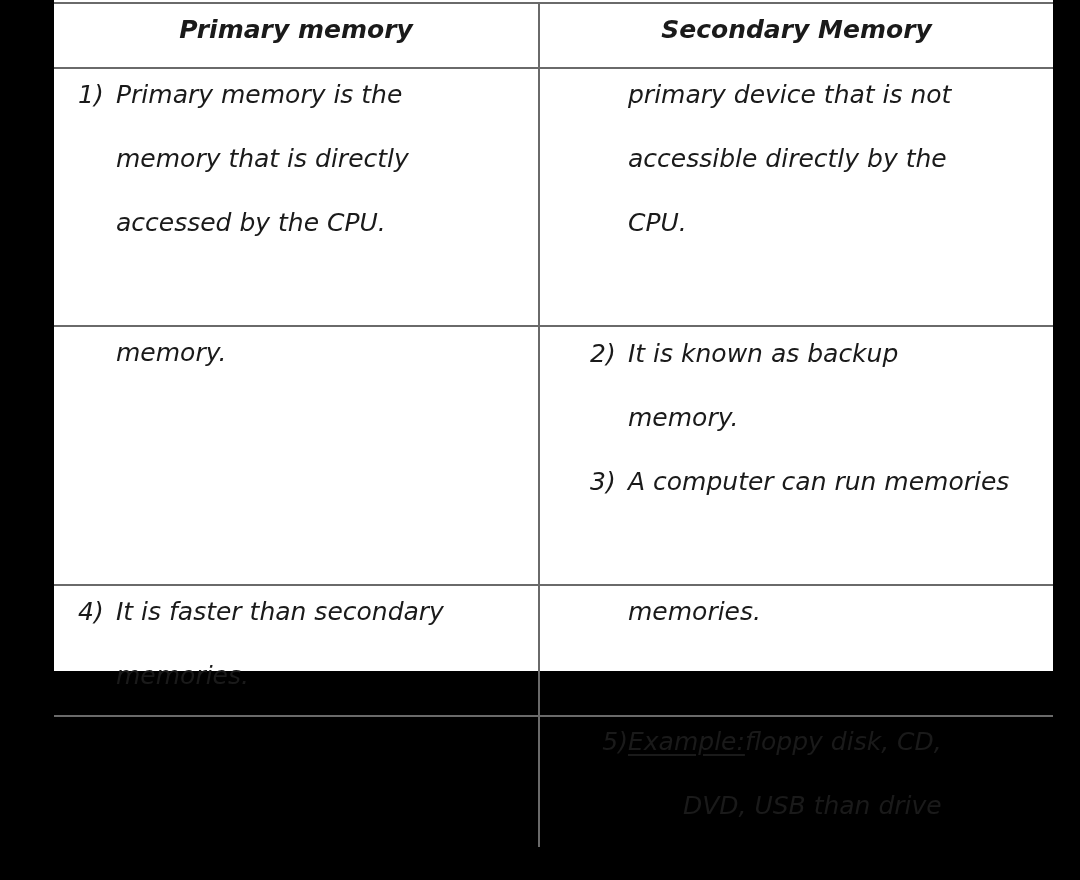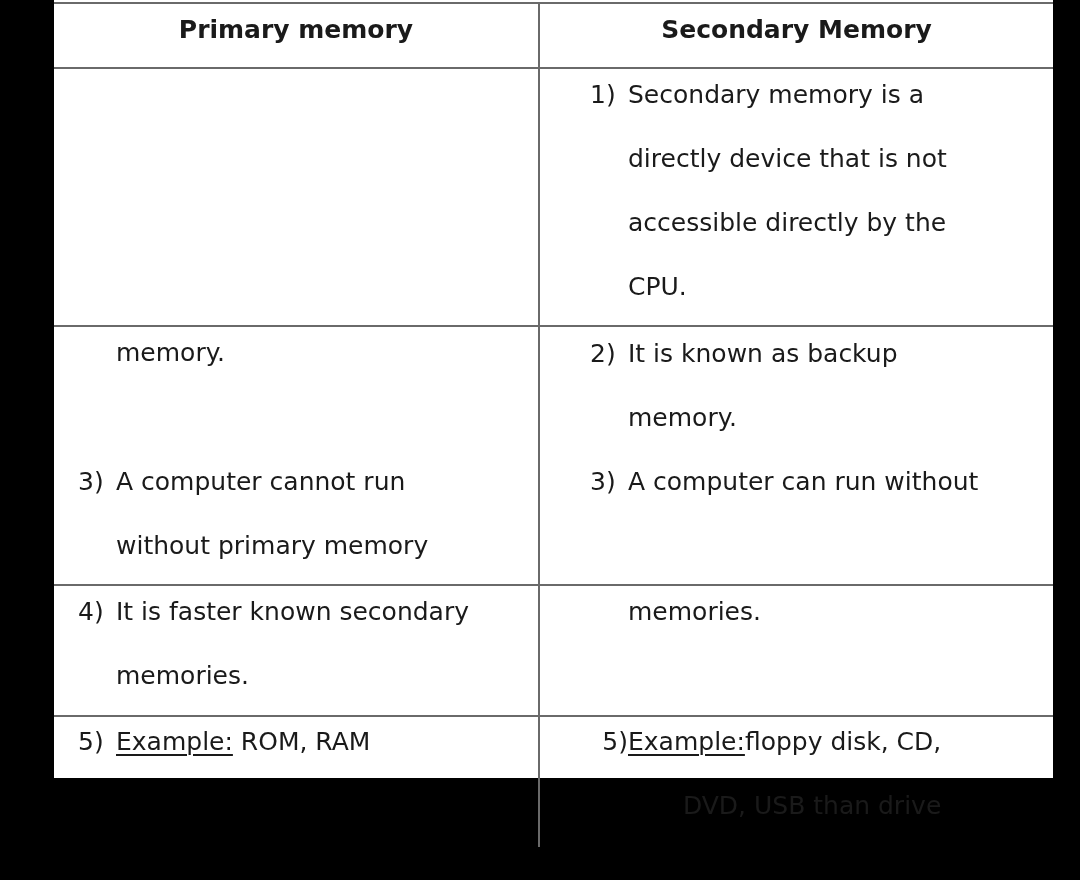--- a/index.html
+++ b/index.html
@@ -1,18 +1,18 @@
 <!DOCTYPE html>
 <html><head>
 <meta charset="utf-8">
 <style>
   html, body { margin:0; padding:0; }
   body { width:1080px; height:880px; background:#000; position:relative; overflow:hidden;
          font-family:"DejaVu Sans", sans-serif; color:#1a1a1a; }
-  .sheet { position:absolute; left:54px; top:0; width:999px; height:778px; background:#fff; }
+  .sheet { position:absolute; left:54px; top:0; width:999px; height:671px; background:#fff;font-style:italic; }
   .hline { position:absolute; left:0; width:999px; height:2px; background:#6a6a6a; }
   .vline { position:absolute; left:484px; top:2px; width:2px; height:845px; background:#6a6a6a; }
   .cell { position:absolute; font-size:25px; line-height:64px; }
   .hdr { font-weight:bold; text-align:center; line-height:60px; top:0; font-size:25px; }
   .num { display:inline-block; width:38px; }
   .line { white-space:nowrap; }
   .indent { padding-left:38px; }
   .tight { line-height:46px; }
   u { text-decoration-thickness:2px; text-underline-offset:4px; }
 </style>
@@ -23,50 +23,47 @@
   <div class="hline" style="top:2px"></div>
   <div class="hline" style="top:67px"></div>
   <div class="hline" style="top:325px"></div>
   <div class="hline" style="top:584px"></div>
   <div class="hline" style="top:715px"></div>
   <div class="vline"></div>
 
   <div class="cell hdr" style="left:0;width:484px;">Primary memory</div>
   <div class="cell hdr" style="left:486px;width:513px;">Secondary Memory</div>
 
+  <div class="cell" style="left:24px;top:63px;">
+    <div class="line"><span class="num">1)</span><span>Primary memory is the</span></div>
+    <div class="line indent">memory that is directly</div>
+    <div class="line indent">accessed by the CPU.</div>
+  </div>
   <div class="cell" style="left:536px;top:63px;">
-    <div class="line"><span class="num">1)</span><span>Secondary memory is a</span></div>
-    <div class="line indent">directly device that is not</div>
+    <div class="line indent">primary device that is not</div>
     <div class="line indent">accessible directly by the</div>
     <div class="line indent">CPU.</div>
   </div>
 
   <div class="cell" style="left:24px;top:330px;">
     <div class="line tight indent">memory.</div>
   </div>
-  <div class="cell" style="left:24px;top:450px;">
-    <div class="line"><span class="num">3)</span><span>A computer cannot run</span></div>
-    <div class="line indent">without primary memory</div>
-  </div>
   <div class="cell" style="left:536px;top:322px;">
     <div class="line"><span class="num">2)</span><span>It is known as backup</span></div>
     <div class="line indent">memory.</div>
   </div>
   <div class="cell" style="left:536px;top:450px;">
-    <div class="line"><span class="num">3)</span><span>A computer can run without</span></div>
+    <div class="line"><span class="num">3)</span><span>A computer can run memories</span></div>
   </div>
 
   <div class="cell" style="left:24px;top:580px;">
-    <div class="line"><span class="num">4)</span><span>It is faster known secondary</span></div>
+    <div class="line"><span class="num">4)</span><span>It is faster than secondary</span></div>
     <div class="line indent">memories.</div>
   </div>
   <div class="cell" style="left:536px;top:580px;">
     <div class="line indent">memories.</div>
   </div>
 
-  <div class="cell" style="left:24px;top:710px;">
-    <div class="line"><span class="num">5)</span><u>Example:</u><span> ROM, RAM</span></div>
-  </div>
   <div class="cell" style="left:536px;top:710px;text-align:right;">
     <div class="line"><span class="num">5)</span><u>Example:</u><span>floppy disk, CD,</span></div>
     <div class="line indent">DVD, USB than drive</div>
   </div>
 </div>
 
 </body></html>

